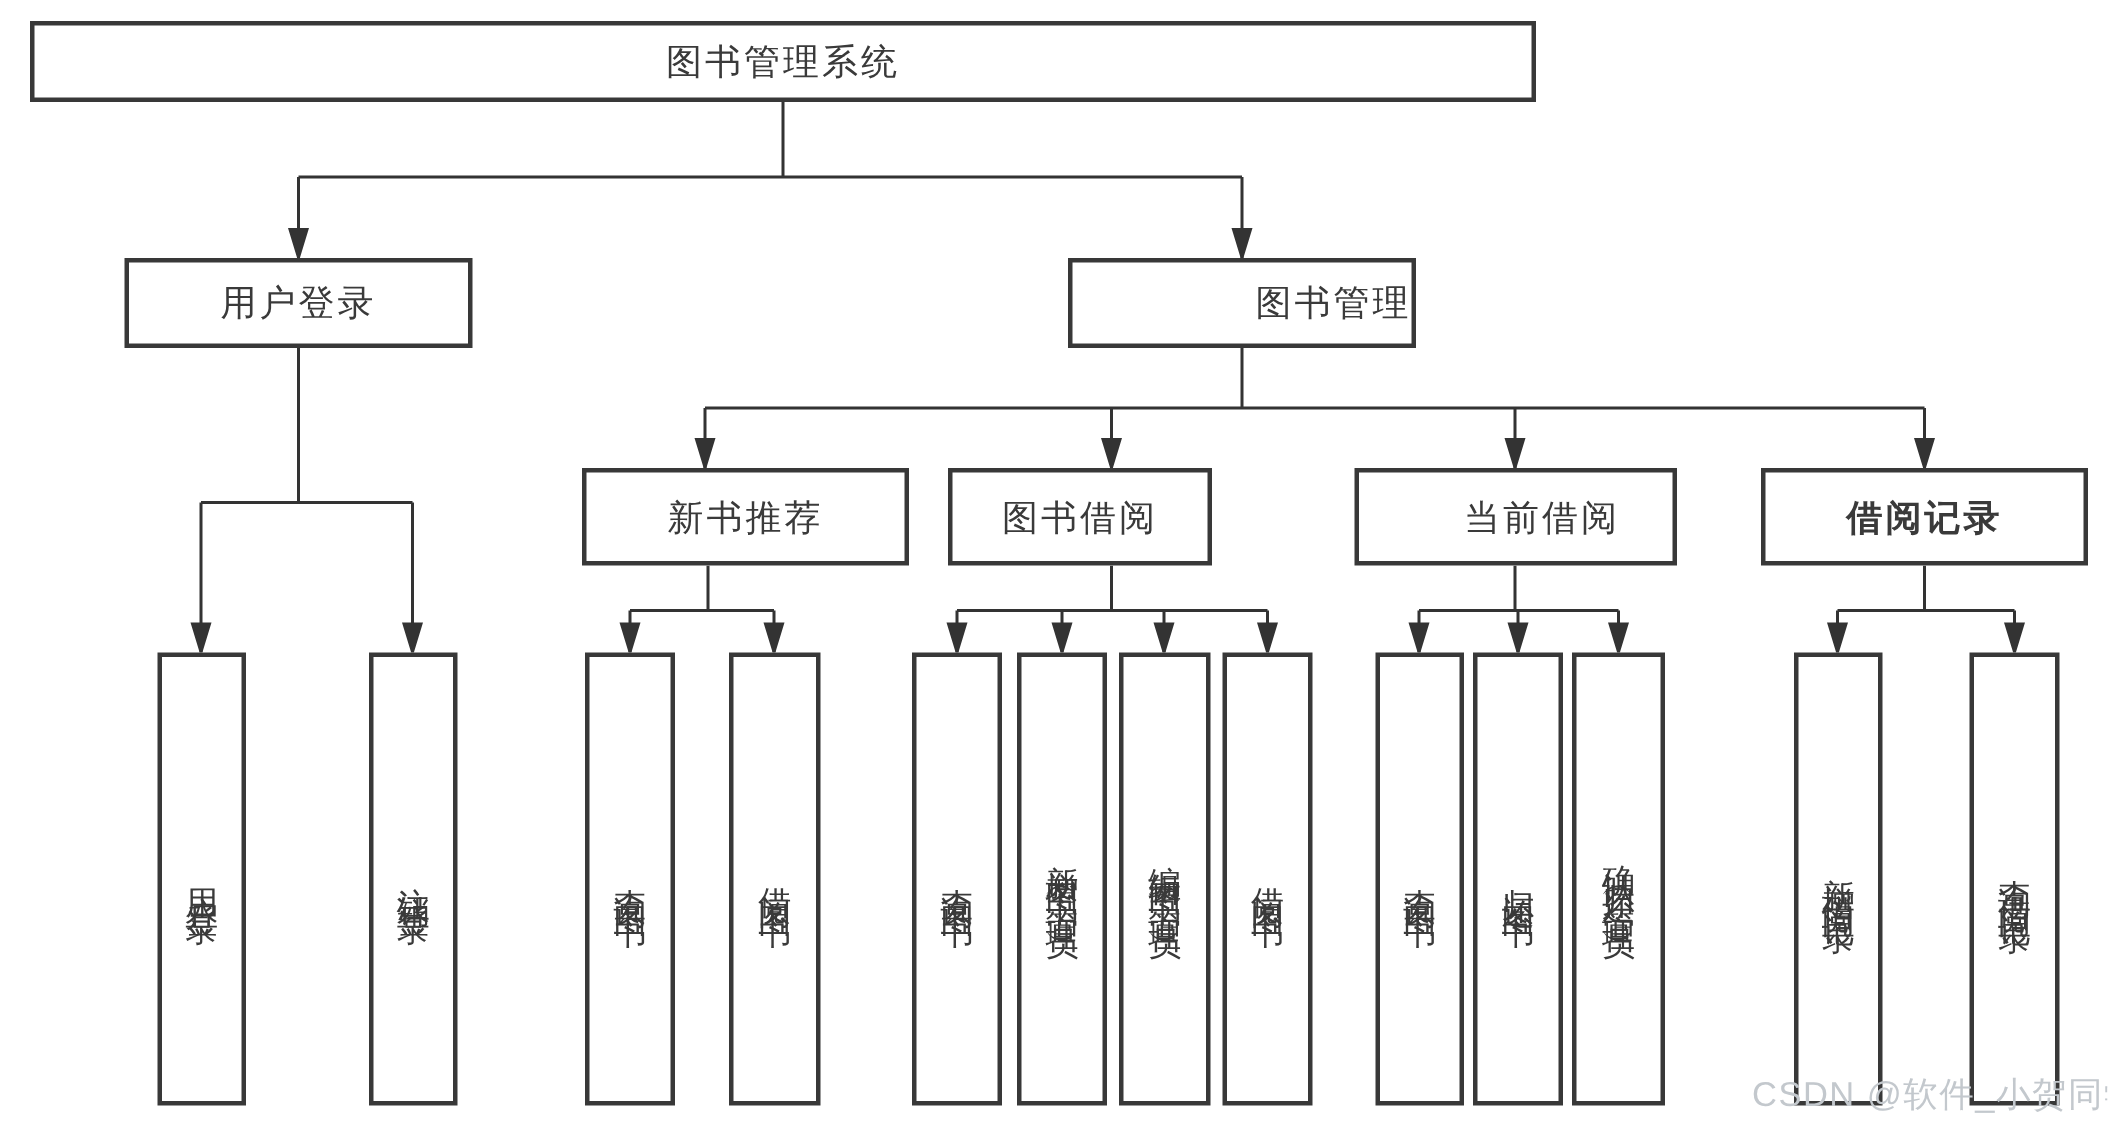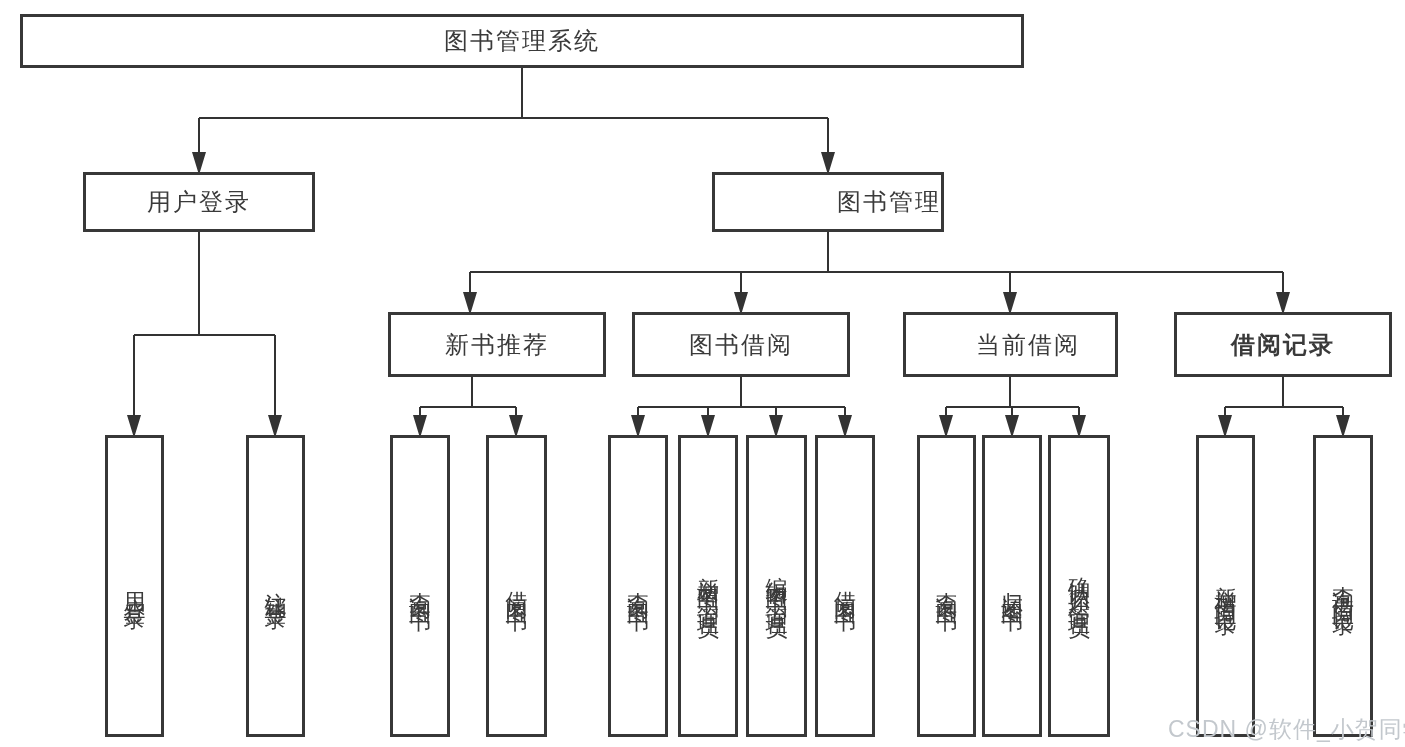--- a/index.html
+++ b/index.html
@@ -92,21 +92,21 @@
   <div class="node hbox" style="left:83px;top:172px;width:232px;height:60px;">
     <span>用户登录</span>
   </div>
   <div class="node hbox" style="left:712px;top:172px;width:232px;height:60px;justify-content:flex-end;">
     <span>图书管理</span>
   </div>
 
   <div class="node hbox" style="left:363px;top:312px;width:218px;height:65px;margin-left:25px;">
     <span>新书推荐</span>
   </div>
-  <div class="node hbox" style="left:632px;top:312px;width:218px;height:65px;">
+  <div class="node hbox" style="left:632px;top:312px;width:176px;height:65px;">
     <span>图书借阅</span>
   </div>
   <div class="node hbox" style="left:903px;top:312px;width:215px;height:65px;padding-left:35px;">
     <span>当前借阅</span>
   </div>
   <div class="node hbox" style="left:1174px;top:312px;width:218px;height:65px;font-weight:bold;">
     <span>借阅记录</span>
   </div>
 
   <div class="node vbox" style="left:105px;top:435px;width:59px;height:302px;">

